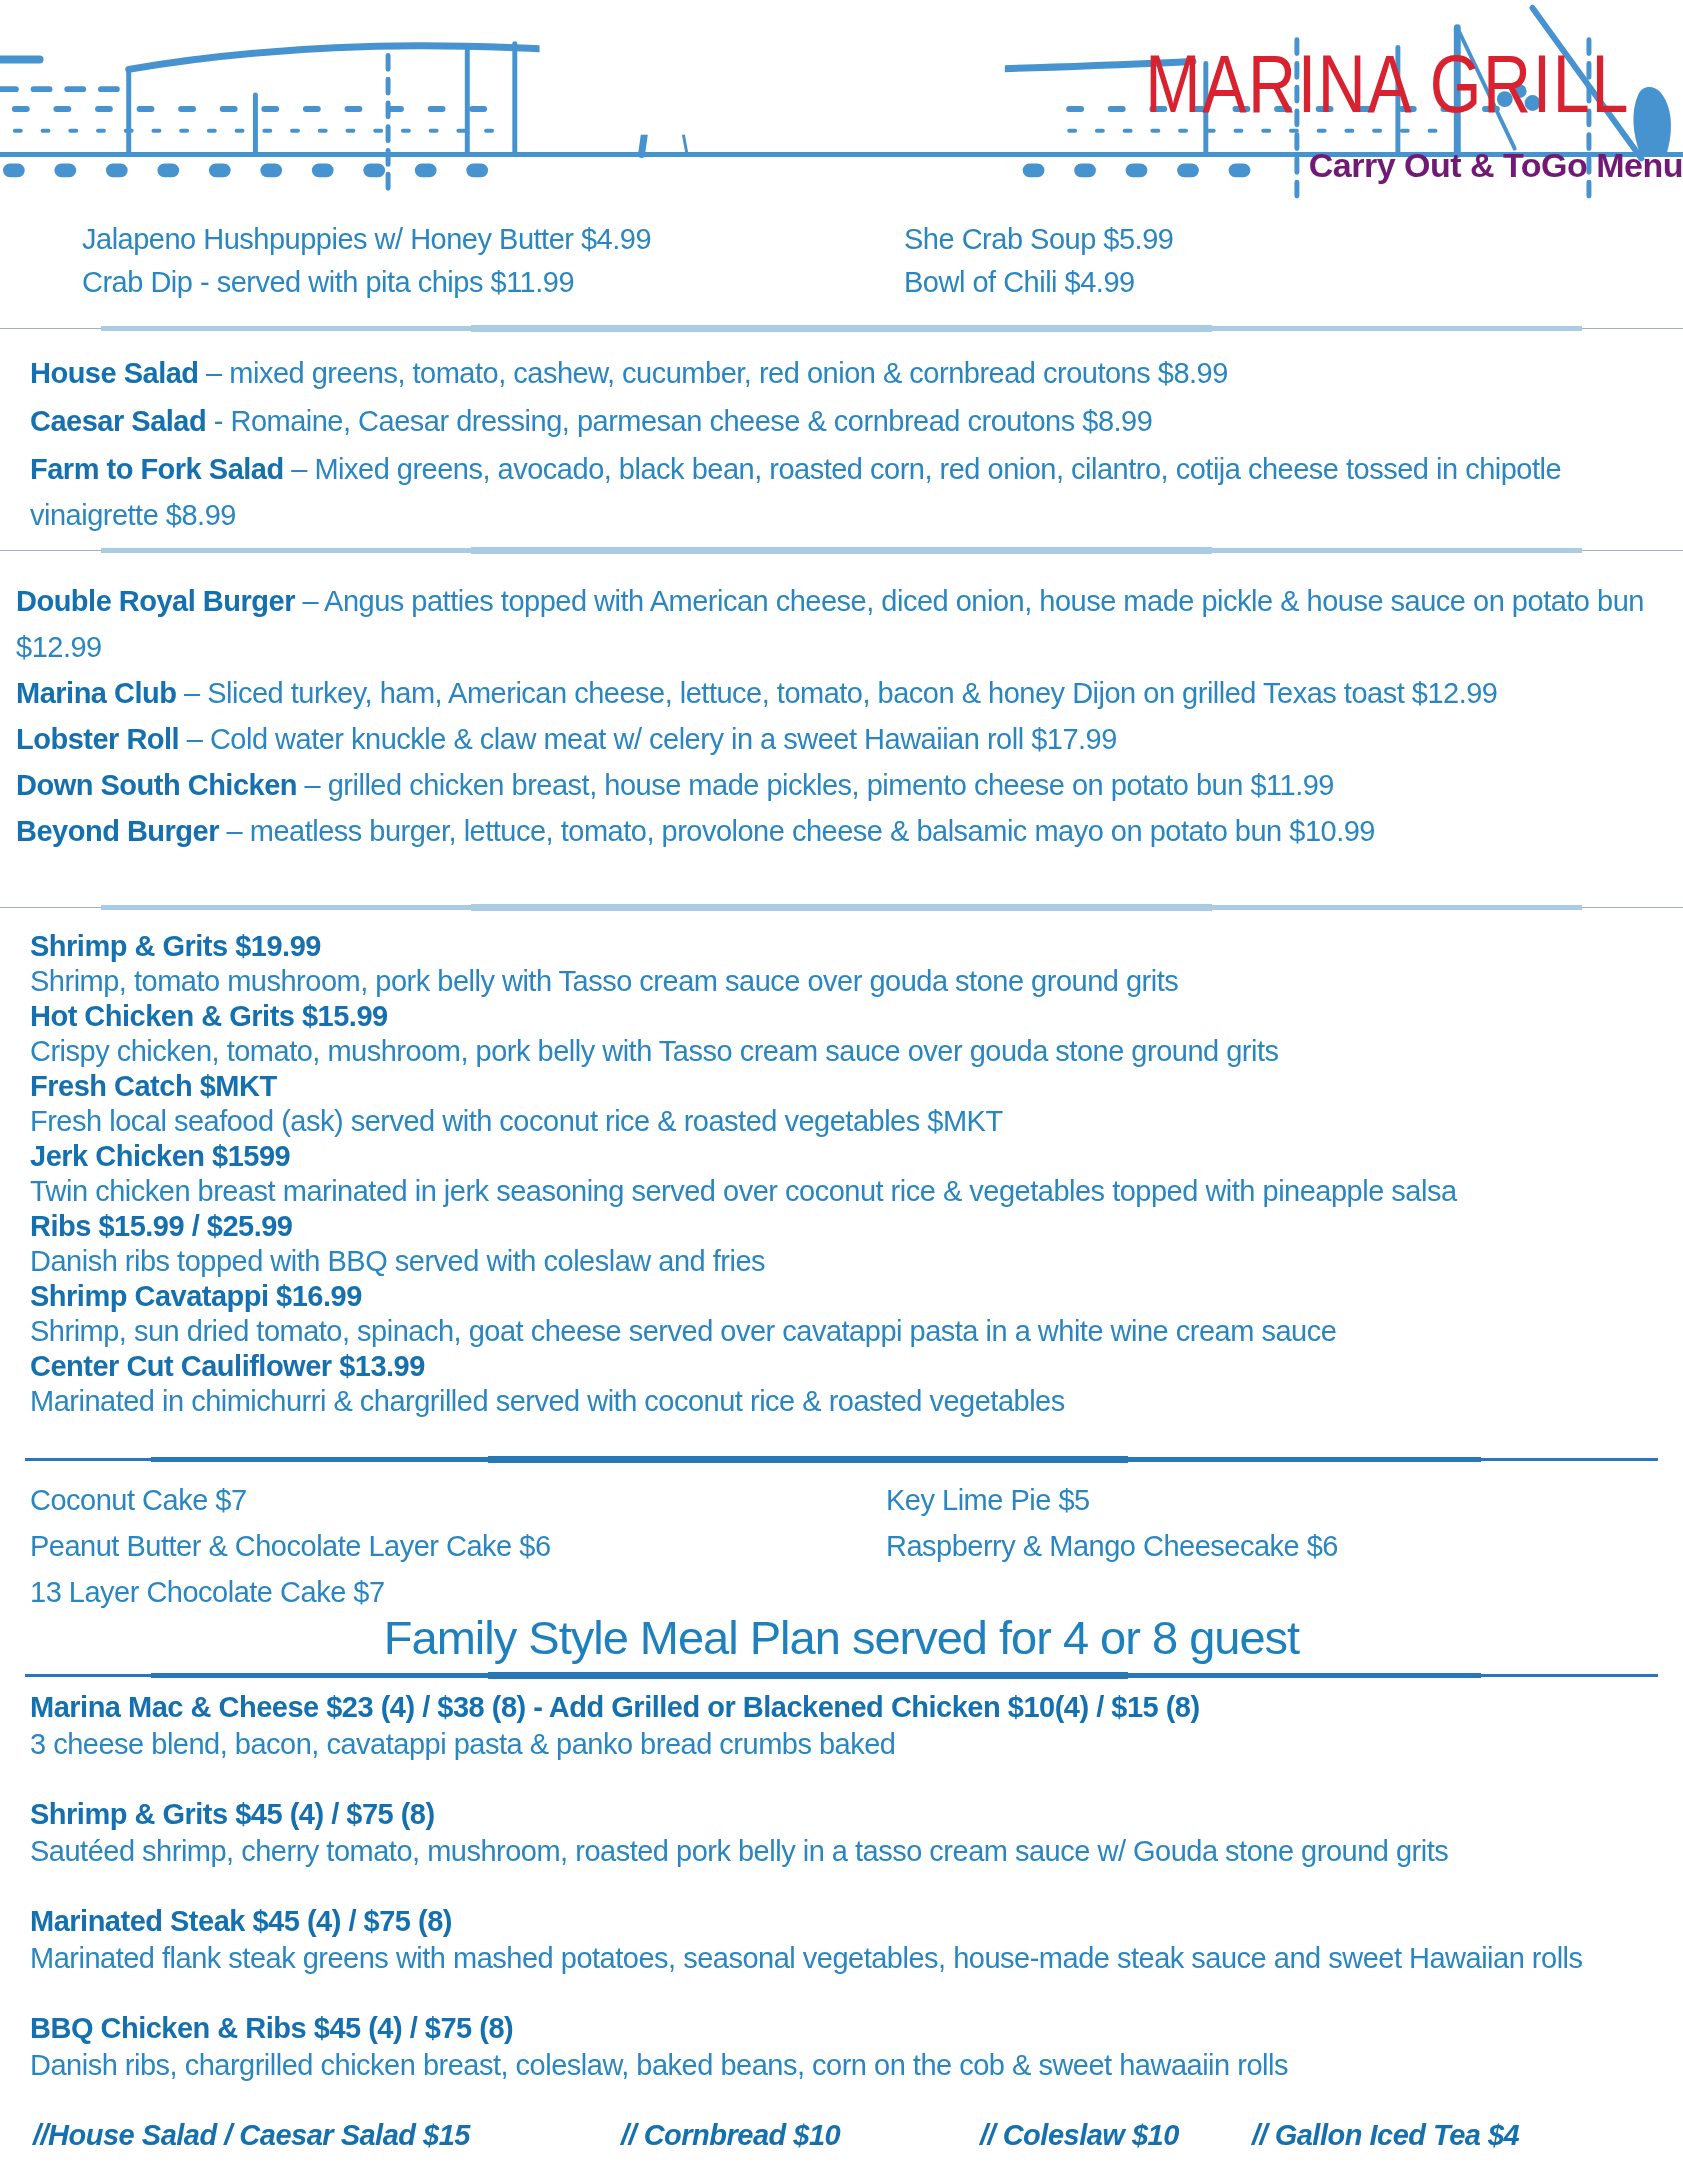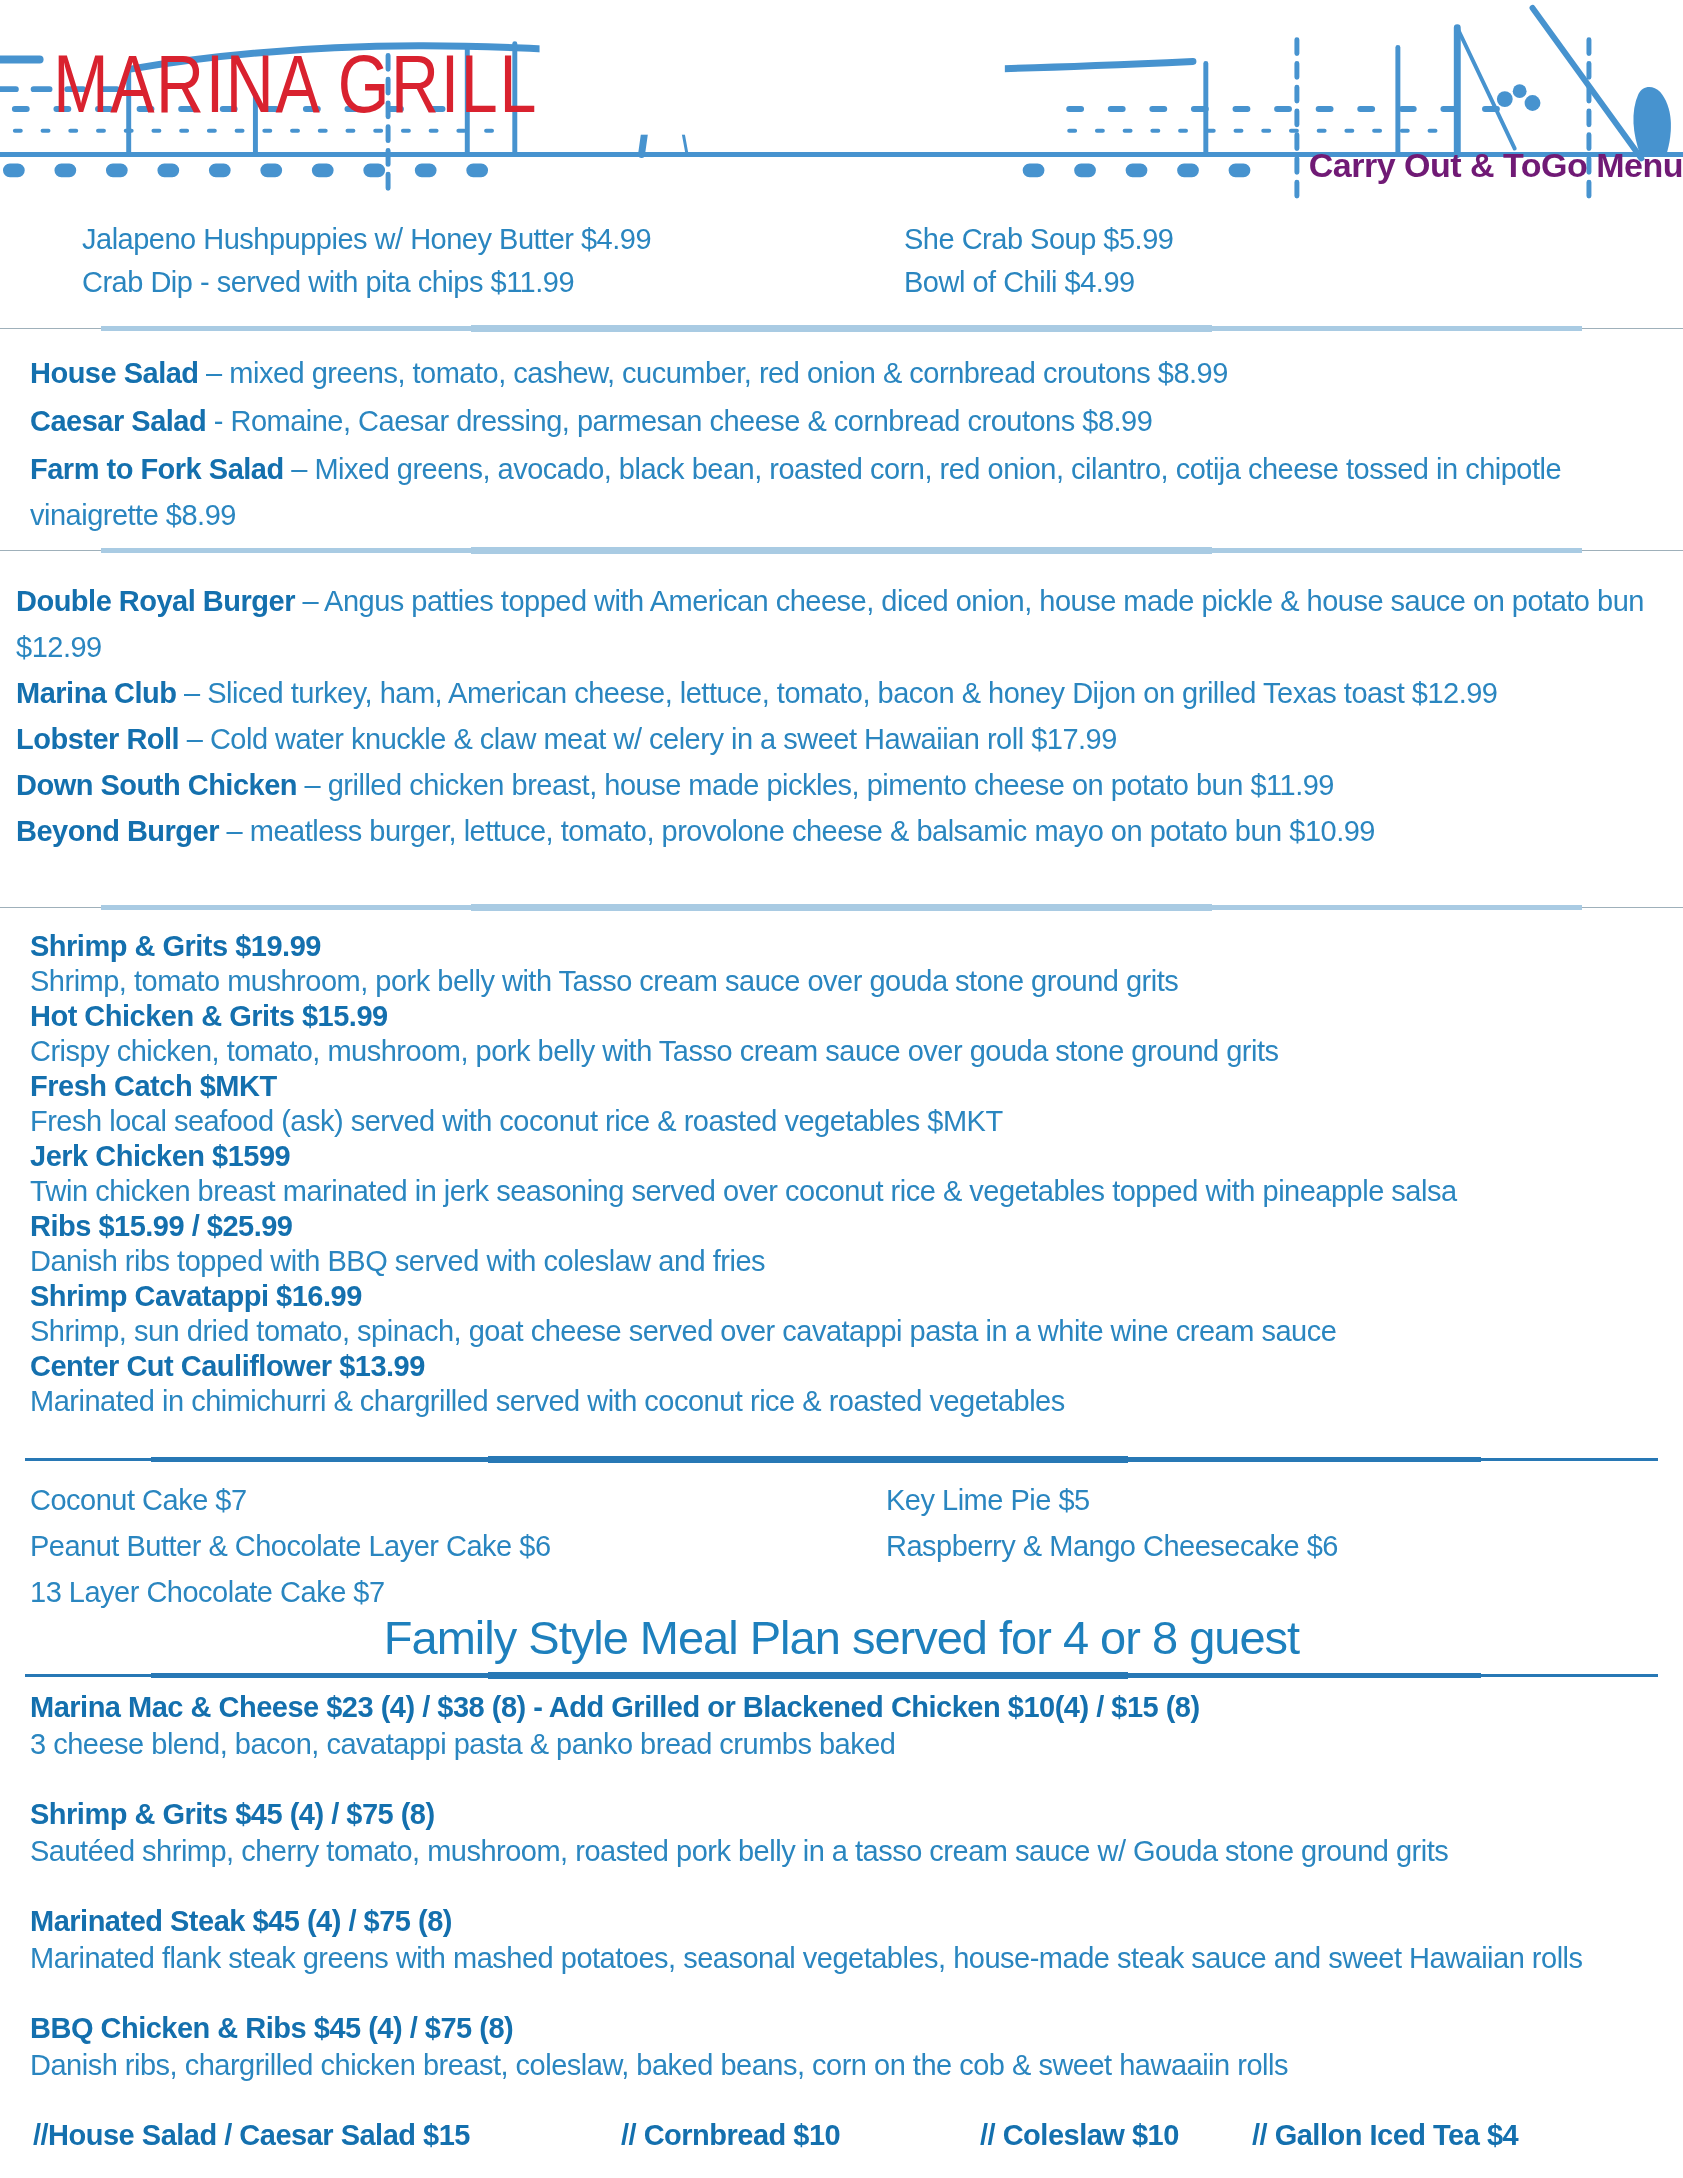--- a/index.html
+++ b/index.html
@@ -8,21 +8,21 @@
     width:1683px;height:2178px;
     background:#ffffff;
     font-family:"Liberation Sans", sans-serif;
     overflow:hidden;
     color:#2a86c0;
   }
   
   .header-sketch{position:absolute;top:0;left:0;width:1683px;height:208px;}
   .page-title{
     position:absolute;top:44px;left:0;width:1683px;
-    text-align:left;
+    text-align:right;
     font-size:81px;font-weight:400;letter-spacing:2px;
     color:#d9222f;line-height:1;
     white-space:nowrap;
   }
   .page-title .squeeze{display:inline-block;transform:scaleX(.82);transform-origin:center;}
   .page-subtitle{
     position:absolute;top:146px;left:0;width:1683px;
     text-align:right;
     font-size:34px;font-weight:700;color:#701a75;
     letter-spacing:-0.5px;
@@ -62,21 +62,21 @@
   .family-heading{
     position:absolute;top:1610px;left:0;width:1683px;text-align:center;
     font-size:47px;color:#1e80bd;font-weight:400;letter-spacing:-1px;
   }
   .family-items{top:1689px;}
   .fam-item{margin-bottom:33px;}
   .fam-item .item-line{line-height:37px;}
   
   .footer-row{position:absolute;top:2119px;left:0;width:1683px;height:40px;}
   .footer-row .fitem{
-    position:absolute;font-size:29px;font-weight:700;color:#1470ae;letter-spacing:-0.5px;white-space:nowrap;
+    position:absolute;font-size:29px;font-weight:700;color:#1470ae;letter-spacing:-0.5px;white-space:nowrap;font-style:italic;
   }
   .f0{left:33px;} .f1{left:621px;} .f2{left:980px;} .f3{left:1252px;}
 </style>
 </head>
 <body>
 
 <div class="page">
 
   <svg class="header-sketch" viewBox="0 0 1700 210" xmlns="http://www.w3.org/2000/svg" aria-hidden="true">
     <g stroke="#4793cf" fill="none" stroke-linecap="round">

